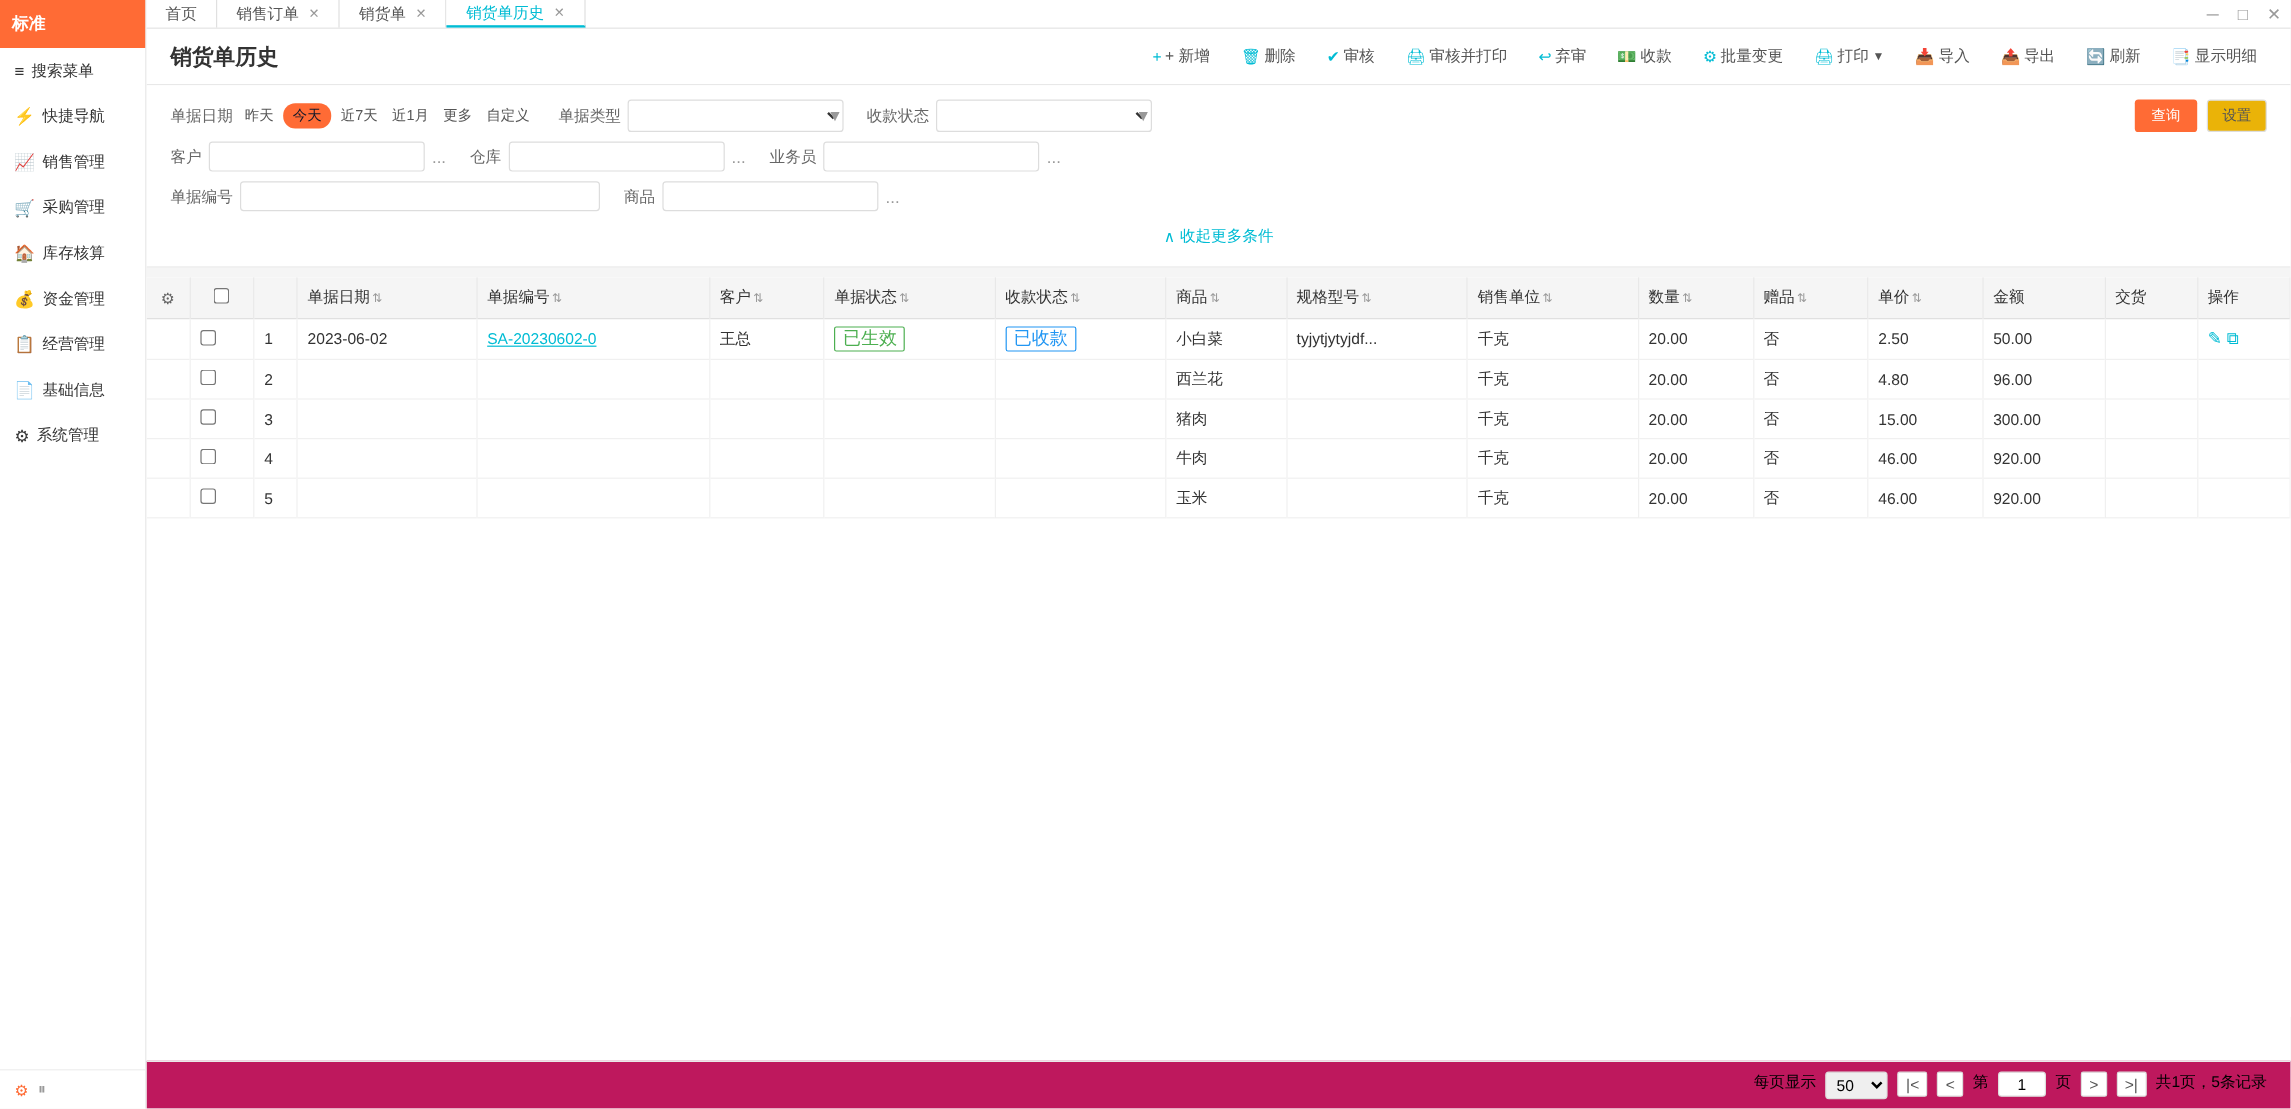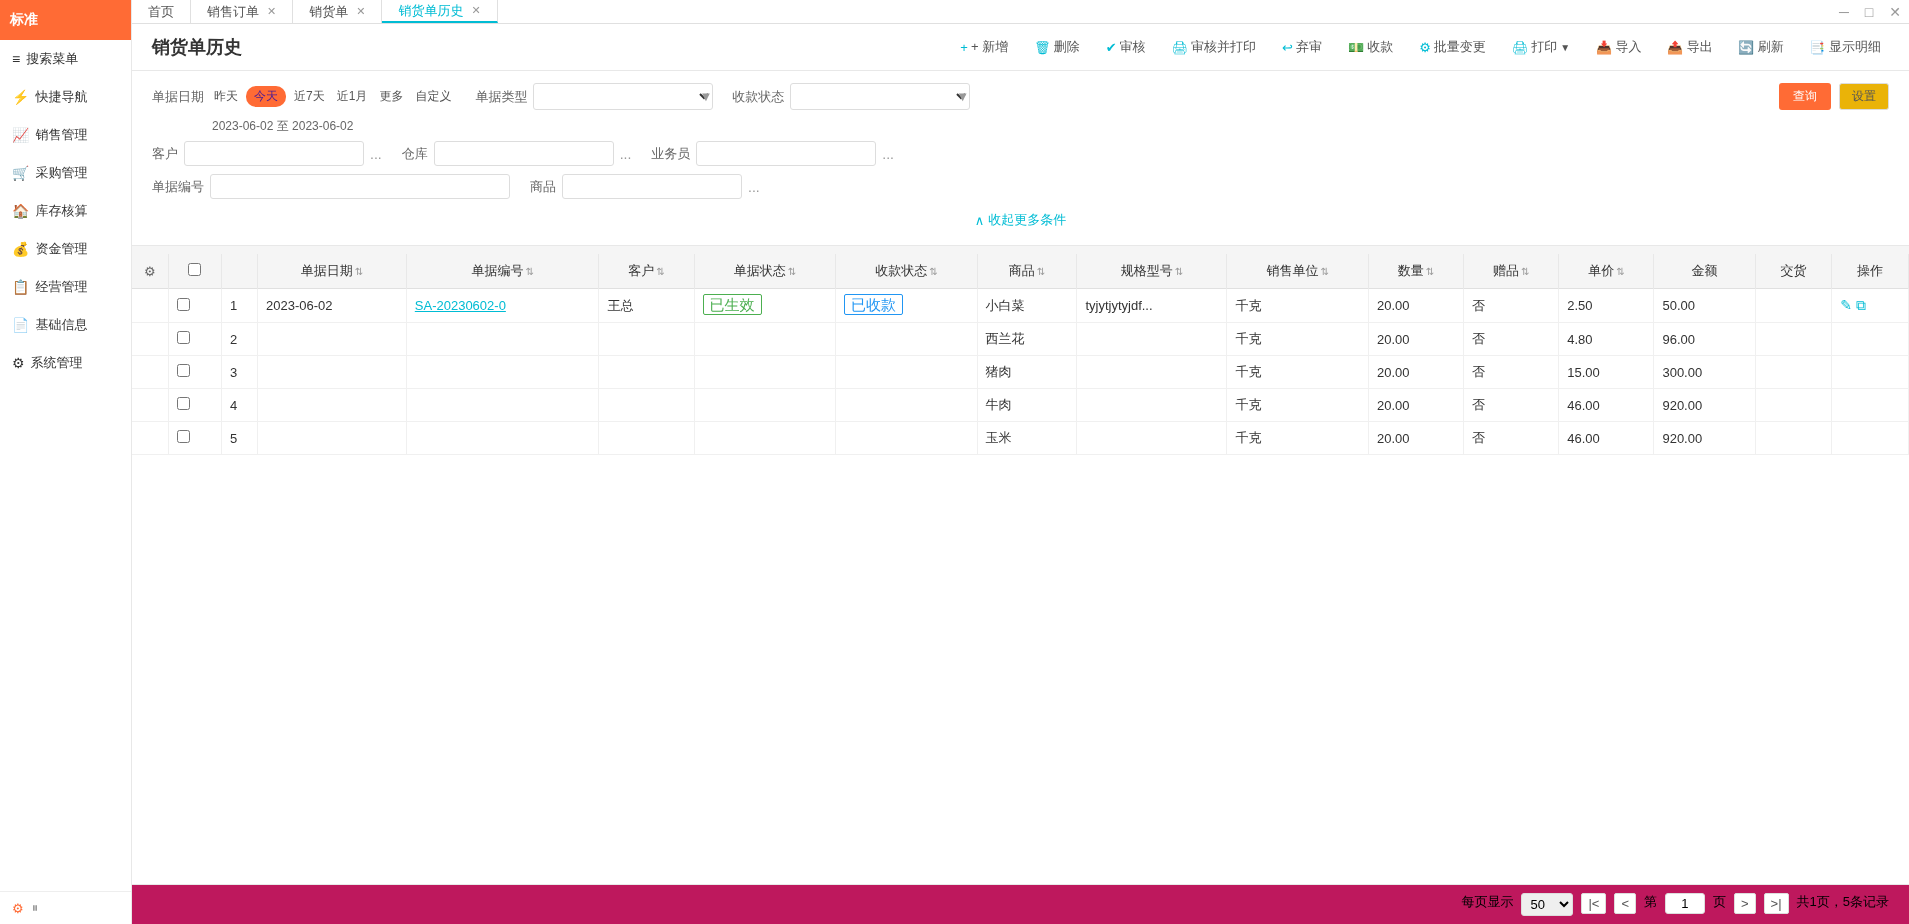--- a/index.html
+++ b/index.html
@@ -1,20 +1,20 @@
 <!DOCTYPE html>
 <html><head>
   <meta charset="utf-8">
   <style>
     * { box-sizing: border-box; margin: 0; padding: 0; font-family: 'Microsoft YaHei', Arial, sans-serif; font-size: 13px; }
     body { display: flex; height: 924px; overflow: hidden; background: #f5f5f5; }
 
     
     .sidebar {
-      width: 132px;
+      width: 122px;
       background: #fff;
       border-right: 1px solid #e8e8e8;
       display: flex;
       flex-direction: column;
       height: 100%;
       flex-shrink: 0;
     }
     .sidebar-logo {
       background: #ff6b35;
       color: #fff;
@@ -129,21 +129,21 @@
     .filter-label { color: #666; white-space: nowrap; }
     .filter-input {
       border: 1px solid #ddd; border-radius: 3px; padding: 4px 8px;
       width: 180px; color: #333; outline: none;
     }
     .date-range-btns { display: flex; gap: 4px; align-items: flex-end; }
     .date-btn {
       cursor: pointer; color: #555; font-size: 12px; padding: 2px 4px;
     }
     .date-btn.active {
-      background: #ff6b35; color: #4c1d95; border-radius: 10px; padding: 2px 8px;
+      background: #ff6b35; color: #0f172a; border-radius: 10px; padding: 2px 8px;
     }
     .date-display { color: #666; font-size: 12px; margin-top: 2px; }
     .filter-select {
       border: 1px solid #ddd; border-radius: 3px; padding: 4px 8px;
       width: 180px; color: #333; outline: none; background: #fff;
     }
     .more-dot { color: #999; cursor: pointer; font-size: 14px; }
     .collapse-btn {
       display: flex; align-items: center; justify-content: center;
       gap: 4px; color: #00bcd4; cursor: pointer; font-size: 12px;
@@ -161,21 +161,21 @@
       width: 100%;
       border-collapse: collapse;
       font-size: 12px;
     }
     thead tr {
       background: #f5f5f5;
       border-bottom: 1px solid #e0e0e0;
     }
     thead th {
       padding: 8px 8px;
-      text-align: center;
+      text-align: left;
       color: #333;
       font-weight: normal;
       border-right: 1px solid #e8e8e8;
       white-space: nowrap;
     }
     thead th .sort-icon { color: #999; font-size: 10px; margin-left: 2px; }
     tbody tr {
       border-bottom: 1px solid #f0f0f0;
     }
     tbody td {
@@ -390,21 +390,20 @@
           <select class="filter-select">
             <option></option>
           </select>
           <span style="margin-left:-20px;color:#999;pointer-events:none;">▼</span>
         </div>
         <div style="display:flex;gap:8px;margin-left:auto;">
           <button class="btn-query">查询</button>
           <button class="btn-settings">设置</button>
         </div>
       </div>
-      <div class="date-display" style="margin-left:60px;margin-bottom:6px;">2023-06-02 至 2023-06-02</div>
       <div class="filter-row">
         <div class="filter-group">
           <span class="filter-label">客户</span>
           <input type="text" class="filter-input" style="">
           <span class="more-dot">...</span>
         </div>
         <div class="filter-group">
           <span class="filter-label">仓库</span>
           <input type="text" class="filter-input" style="">
           <span class="more-dot">...</span>

